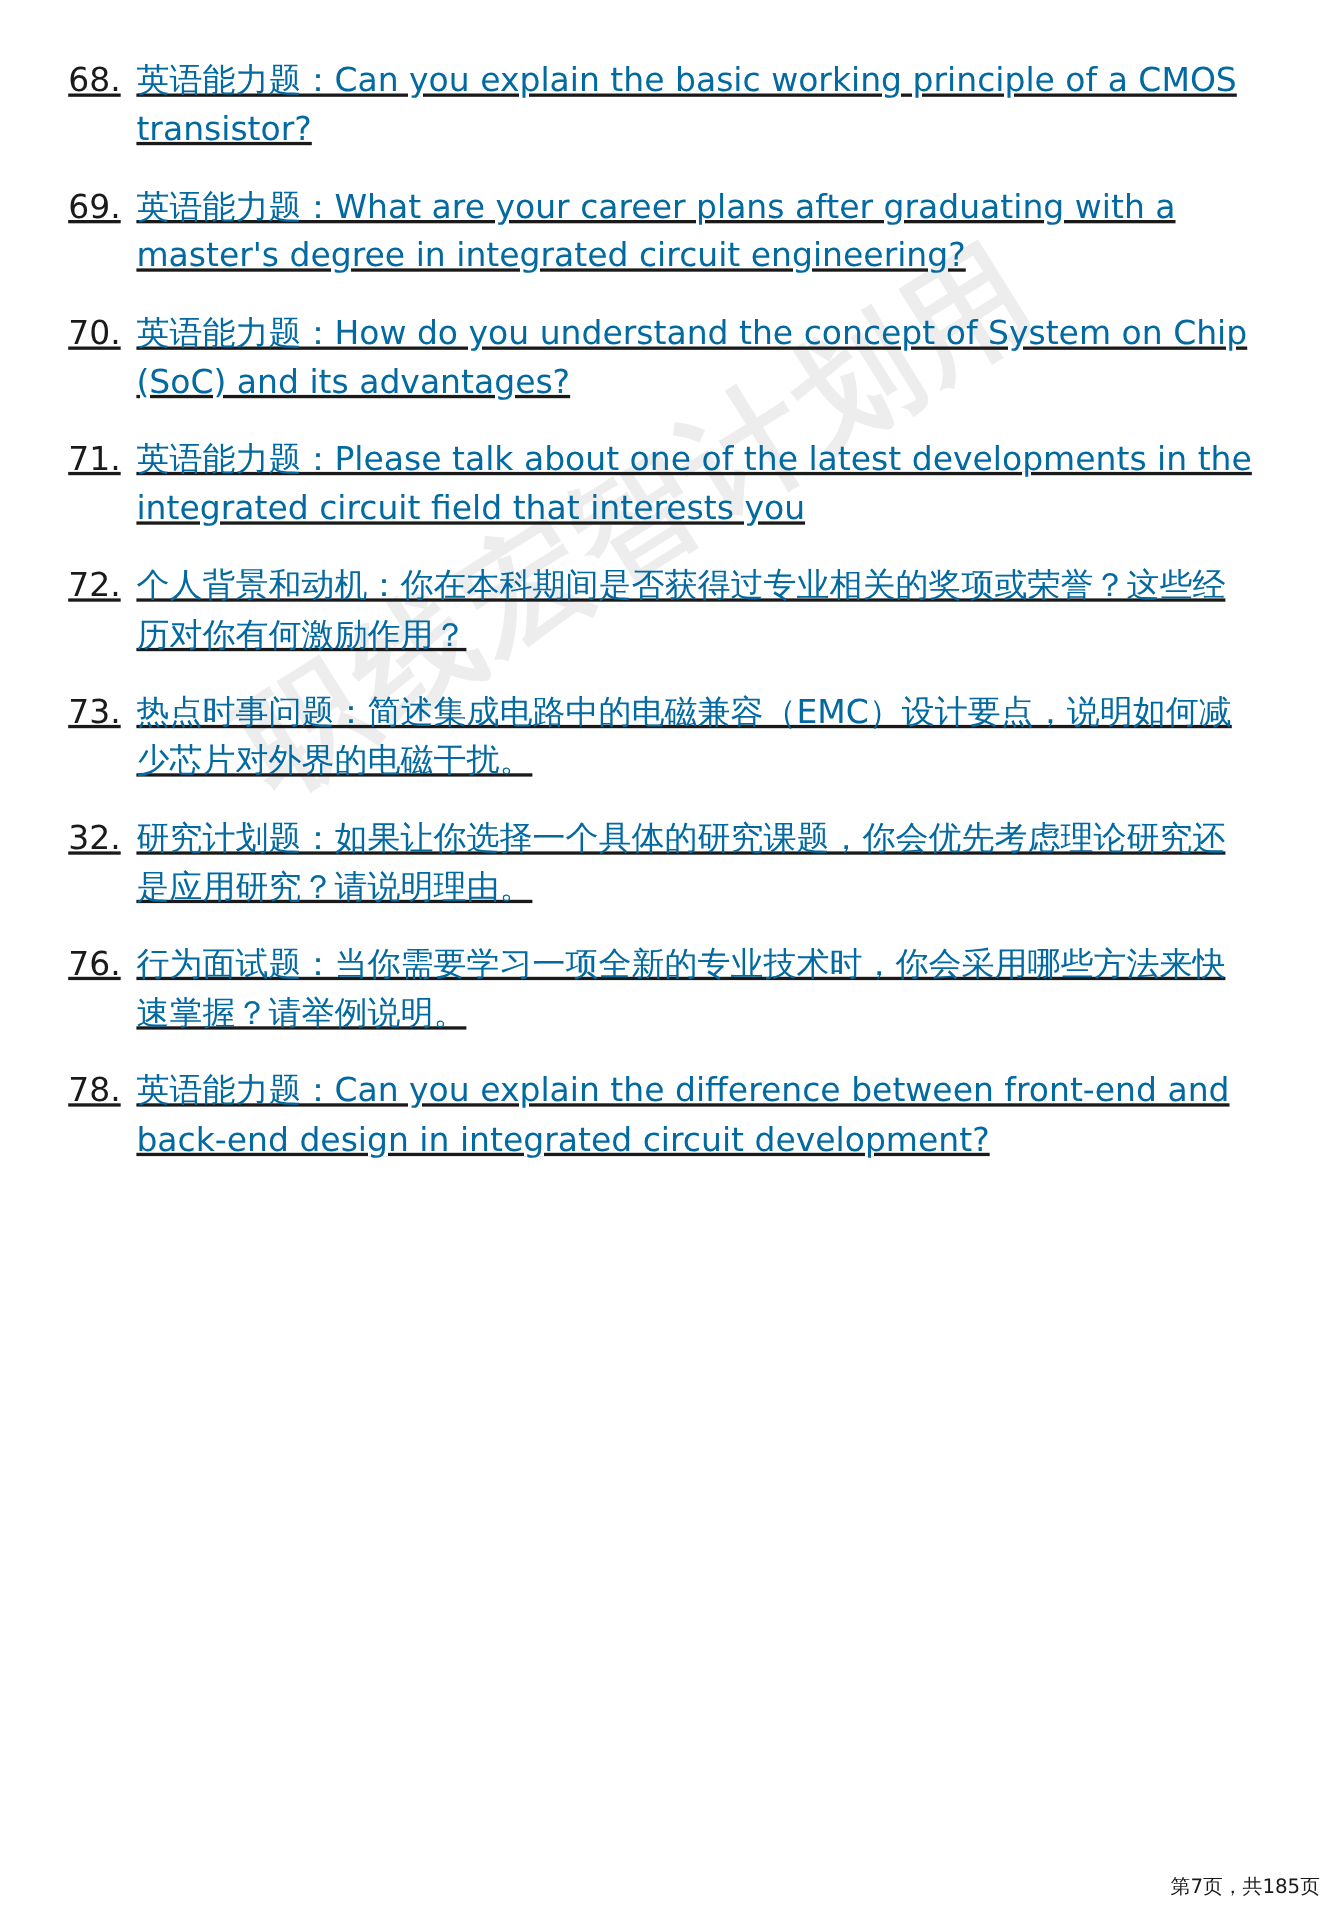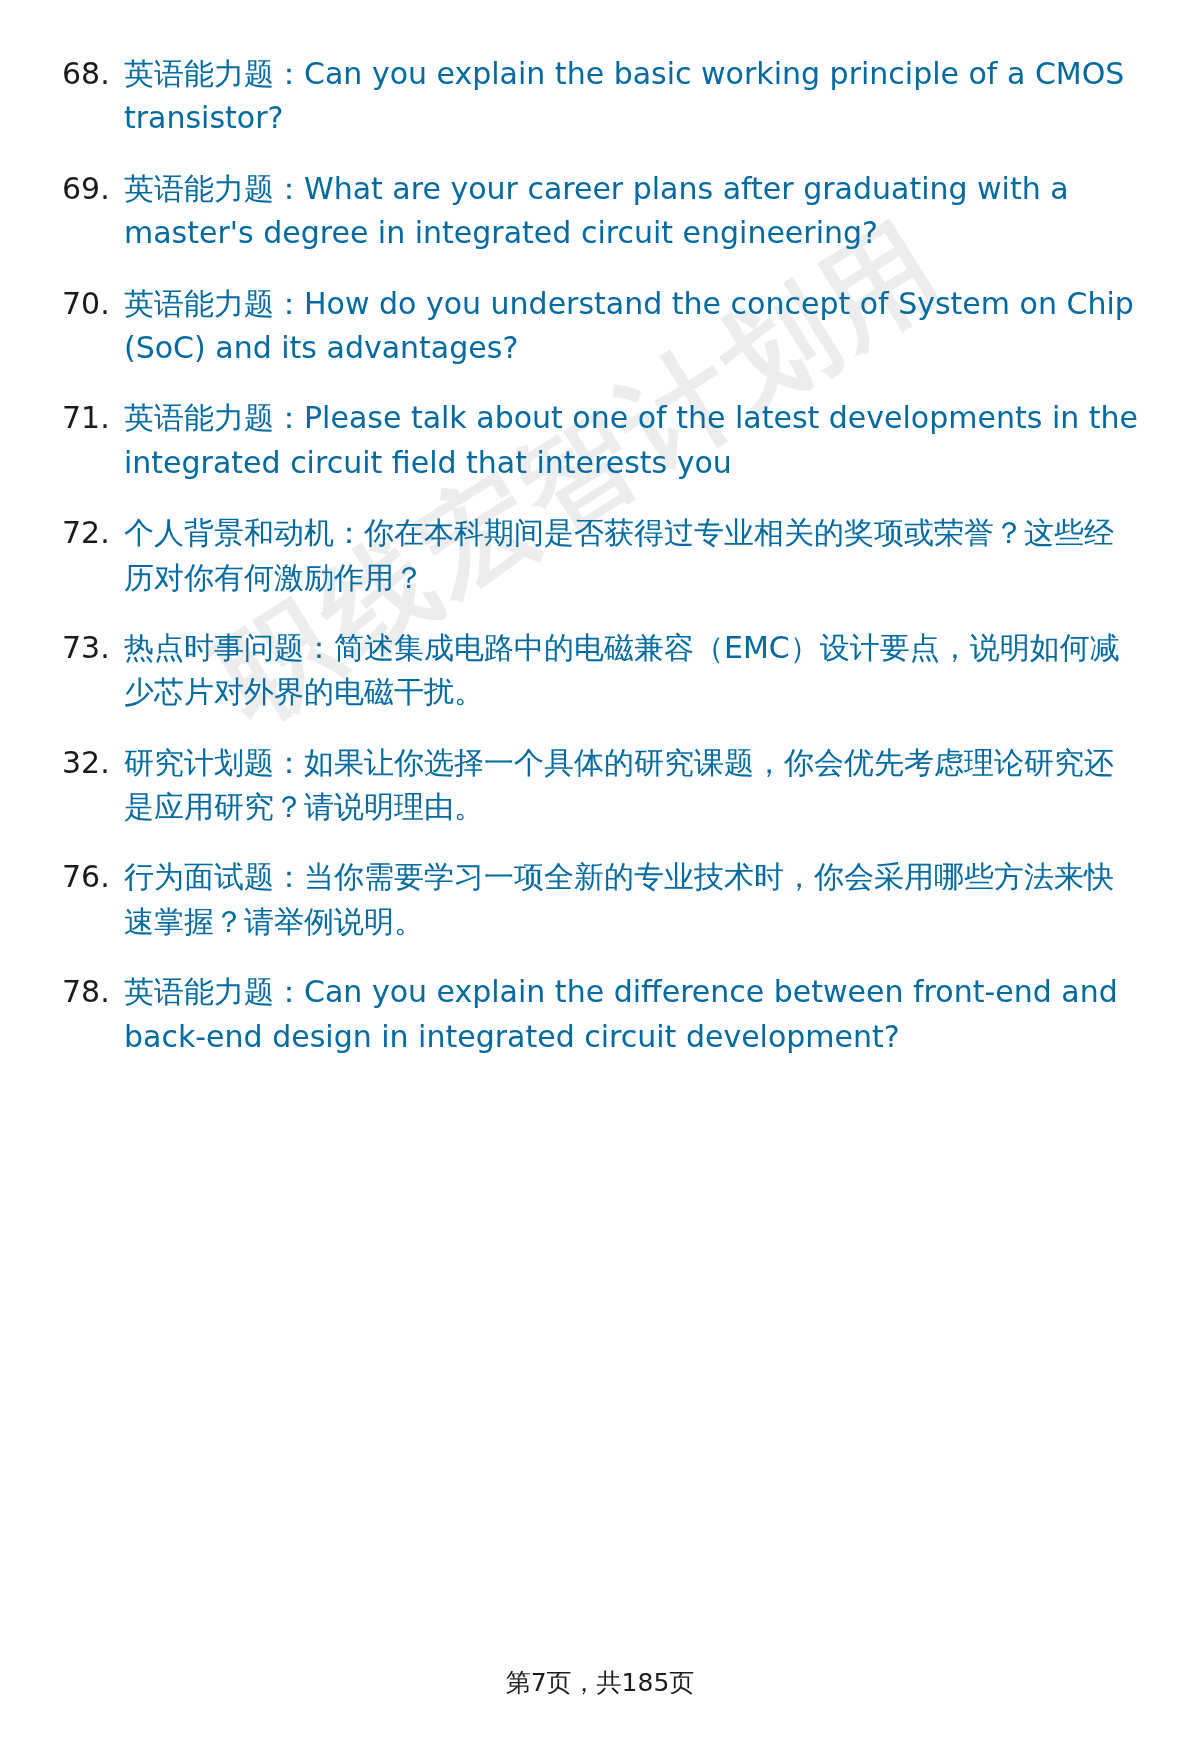--- a/index.html
+++ b/index.html
@@ -42,20 +42,21 @@
     position: relative;
     z-index: 2;
     list-style: none;
     margin: 0;
     padding: 0;
   }
   .qitem {
     display: flex;
     align-items: flex-start;
     margin-bottom: 26px;
+    text-decoration: underline;
   }
   .qnum {
     flex: 0 0 auto;
     width: 62px;
     text-align: right;
     padding-right: 18px;
     box-sizing: border-box;
     font-size: 30px;
     line-height: 1.48;
     color: #1a1a1a;
@@ -64,23 +65,23 @@
     flex: 1 1 auto;
     font-size: 30px;
     line-height: 1.48;
     color: #0369a1;
     word-break: break-word;
   }
   .footer {
     position: absolute;
     left: 0;
     right: 0;
-    bottom: 56px;
-    text-align: center;
-    font-size: 25px;
+    bottom: 28px;
+    text-align: right;
+    font-size: 18px;
     color: #1a1a1a;
     z-index: 2;
   }
 </style>
 </head>
 <body>
 
 <div class="page">
 
   <div class="watermark">职线宏智计划用</div>

